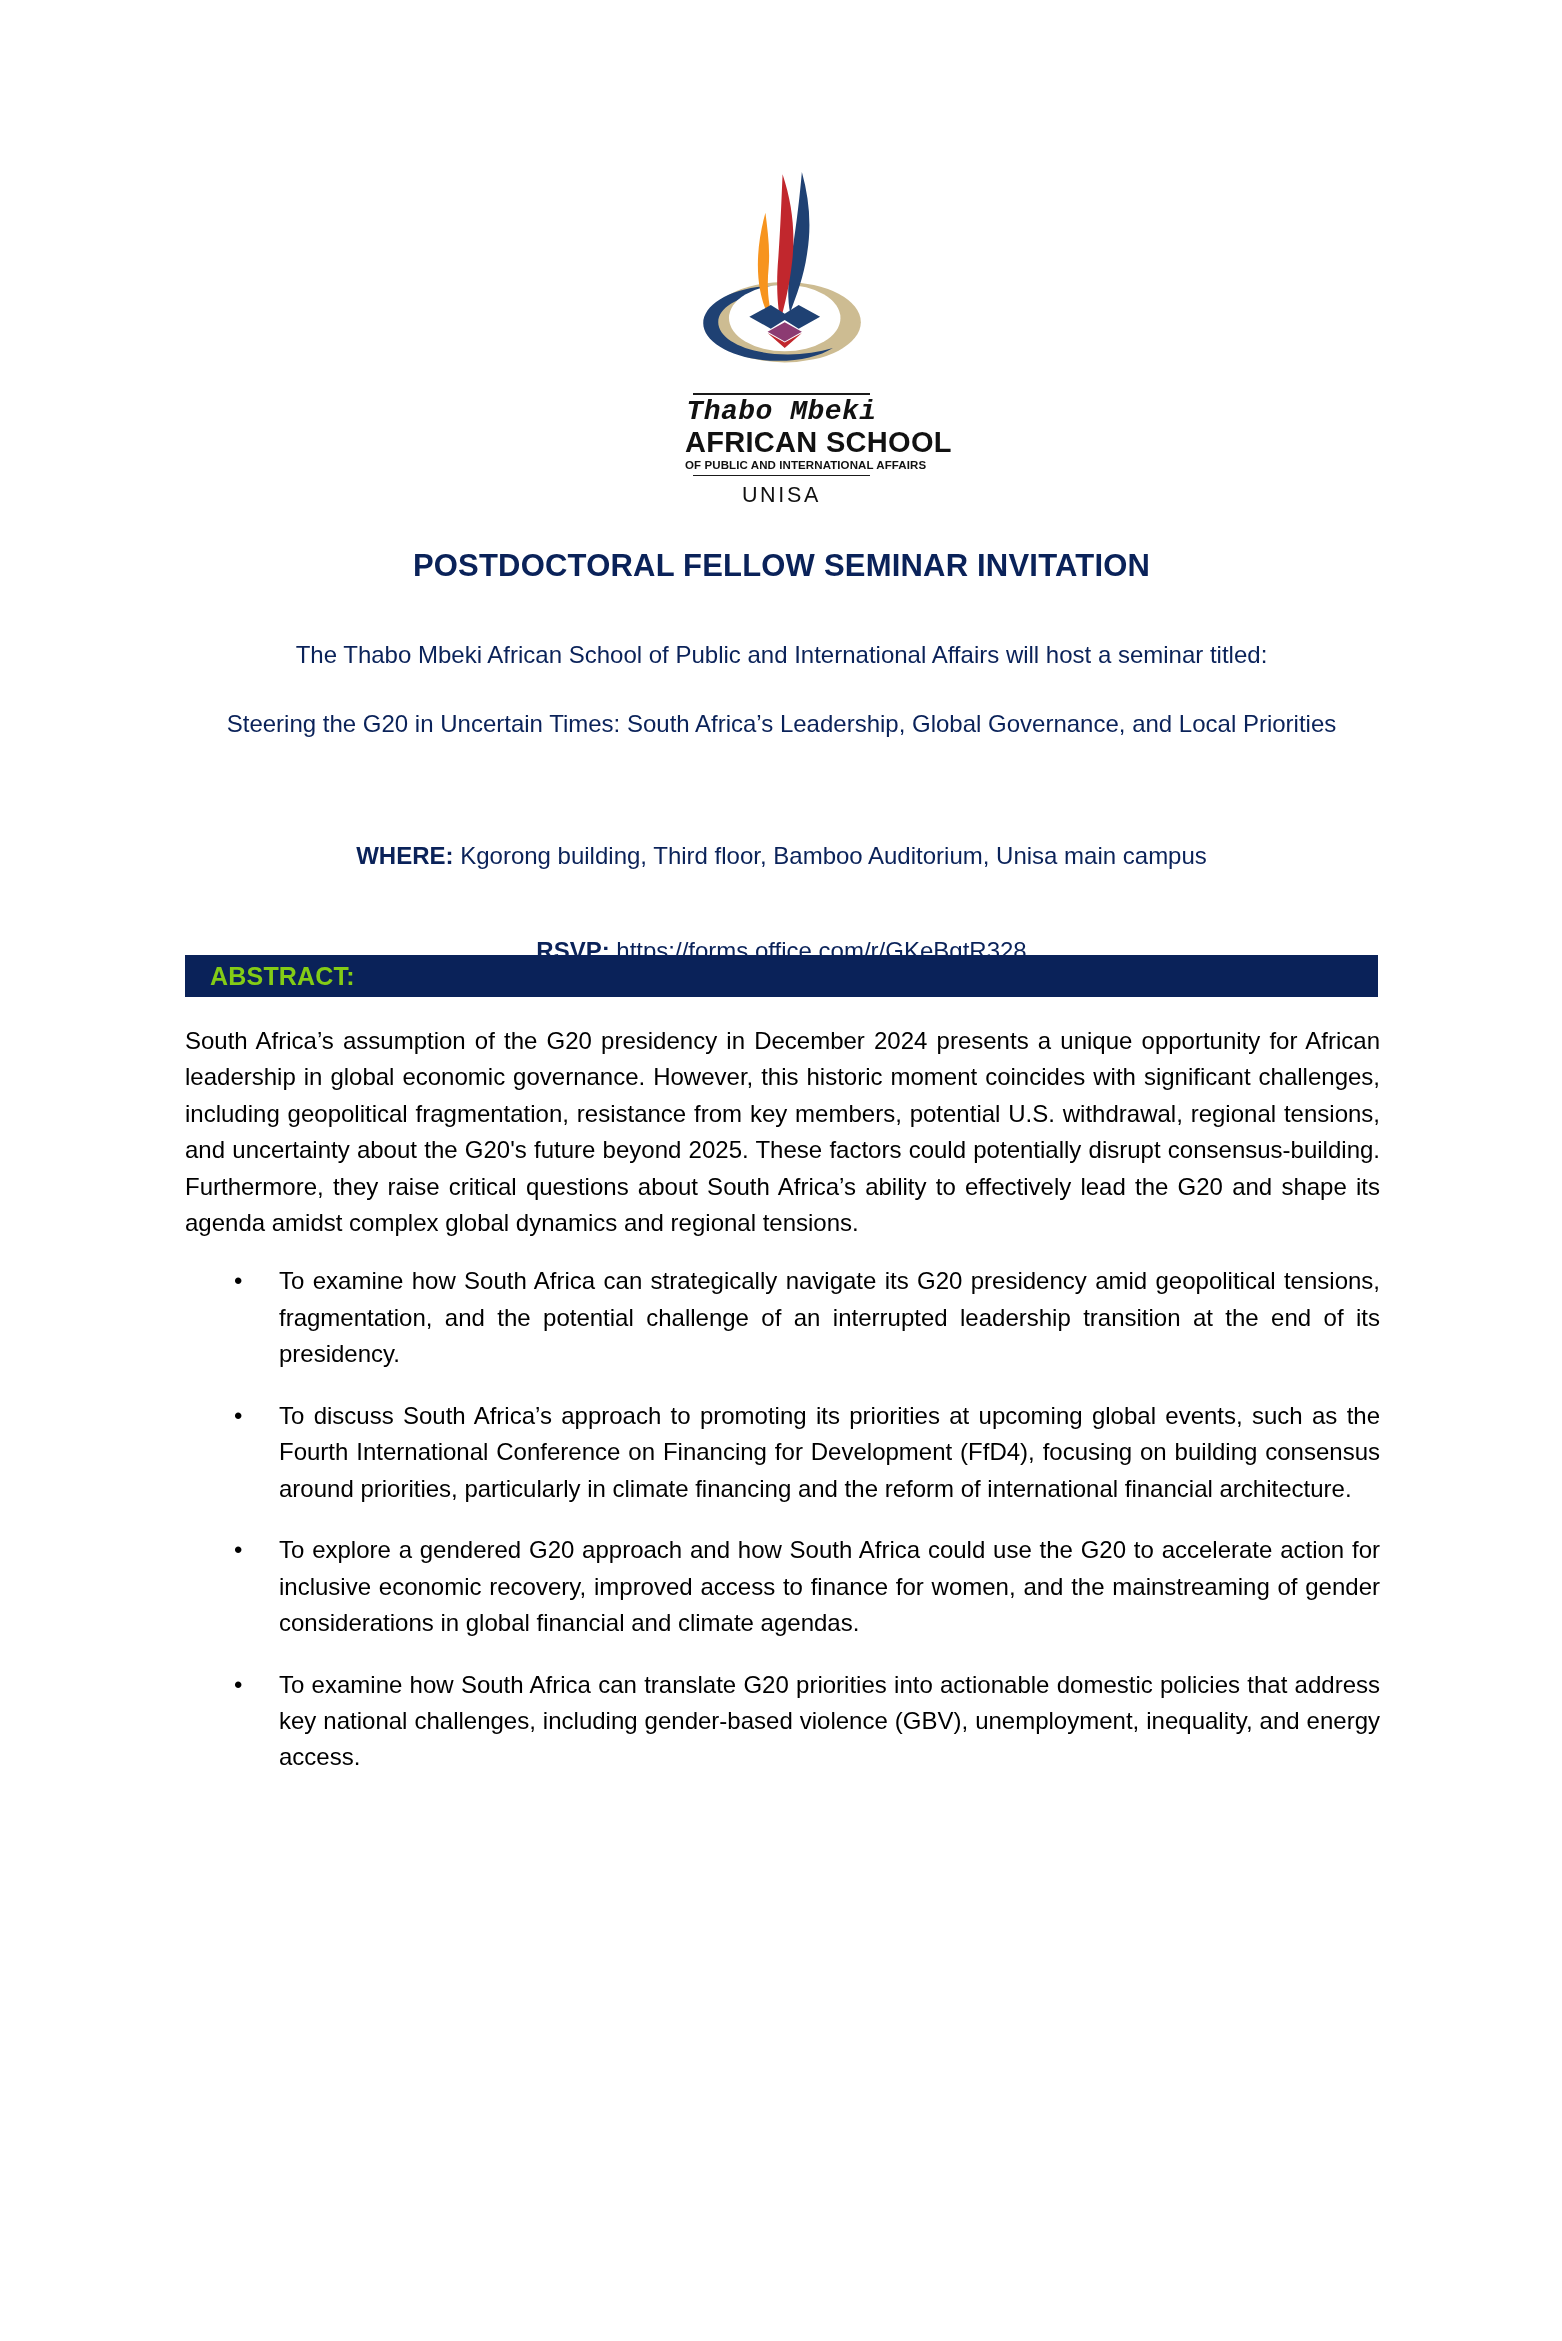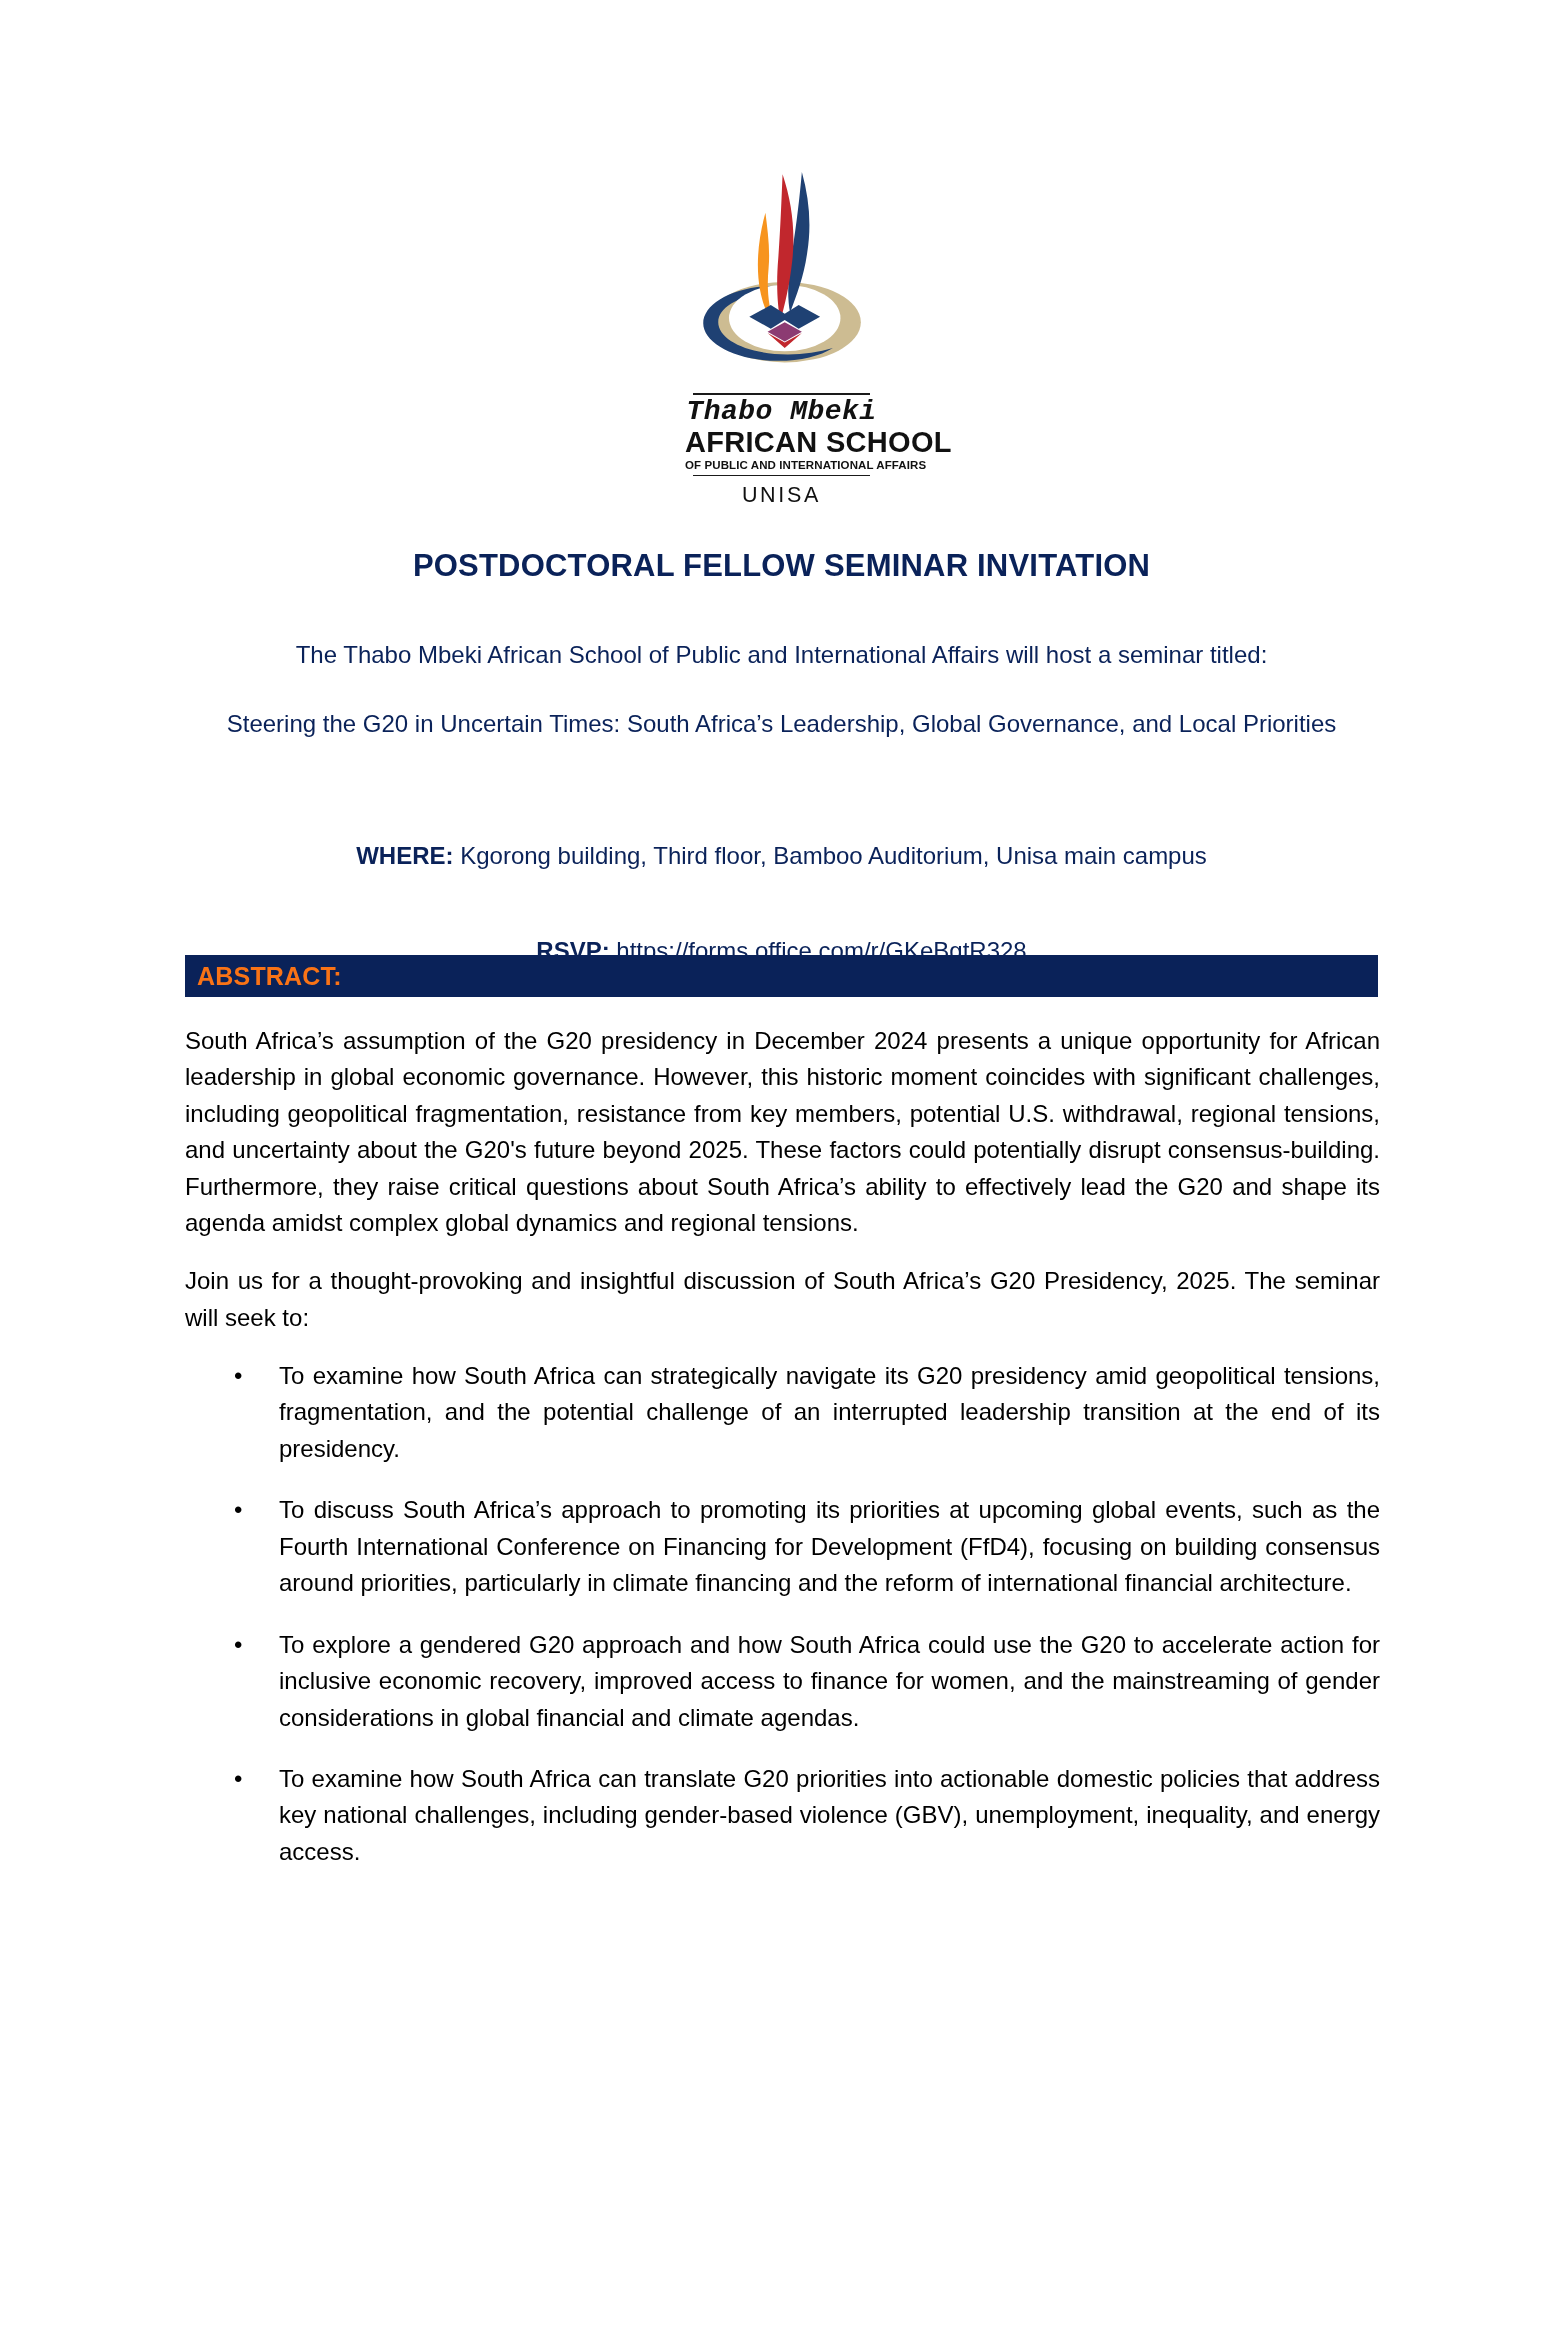--- a/index.html
+++ b/index.html
@@ -160,25 +160,25 @@
     position: absolute;
     left: 185px;
     top: 955px;
     width: 1193px;
     height: 42px;
     background: #0A2259;
     display: flex;
     align-items: center;
   }
   .abstract-banner-label {
-    color: #f97316;
+    color: #84cc16;
     font-weight: 700;
     font-size: 25px;
     letter-spacing: 0.2px;
-    padding-left: 12px;
+    padding-left: 25px;
   }
 
   
   .body-wrap {
     position: absolute;
     left: 185px;
     top: 1023px;
     width: 1195px;
   }
   .para {
@@ -291,21 +291,20 @@
     <a class="rsvp-link" href="#">https://forms.office.com/r/GKeBgtR328</a>
   </div>
 
   <div class="abstract-banner">
     <span class="abstract-banner-label">ABSTRACT:</span>
   </div>
 
   <div class="body-wrap">
 
     <p class="para">South Africa’s assumption of the G20 presidency in December 2024 presents a unique opportunity for African leadership in global economic governance. However, this historic moment coincides with significant challenges, including geopolitical fragmentation, resistance from key members, potential U.S. withdrawal, regional tensions, and uncertainty about the G20's future beyond 2025. These factors could potentially disrupt consensus-building. Furthermore, they raise critical questions about South Africa’s ability to effectively lead the G20 and shape its agenda amidst complex global dynamics and regional tensions.</p>
-    <p class="para">Join us for a thought-provoking and insightful discussion of South Africa’s G20 Presidency, 2025. The seminar will seek to:</p>
 
     <ul class="bullets">
       <li class="bullet">
         <span class="bullet-marker">•</span>
         <span>To examine how South Africa can strategically navigate its G20 presidency amid geopolitical tensions, fragmentation, and the potential challenge of an interrupted leadership transition at the end of its presidency.</span>
       </li>
       <li class="bullet">
         <span class="bullet-marker">•</span>
         <span>To discuss South Africa’s approach to promoting its priorities at upcoming global events, such as the Fourth International Conference on Financing for Development (FfD4), focusing on building consensus around priorities, particularly in climate financing and the reform of international financial architecture.</span>
       </li>

